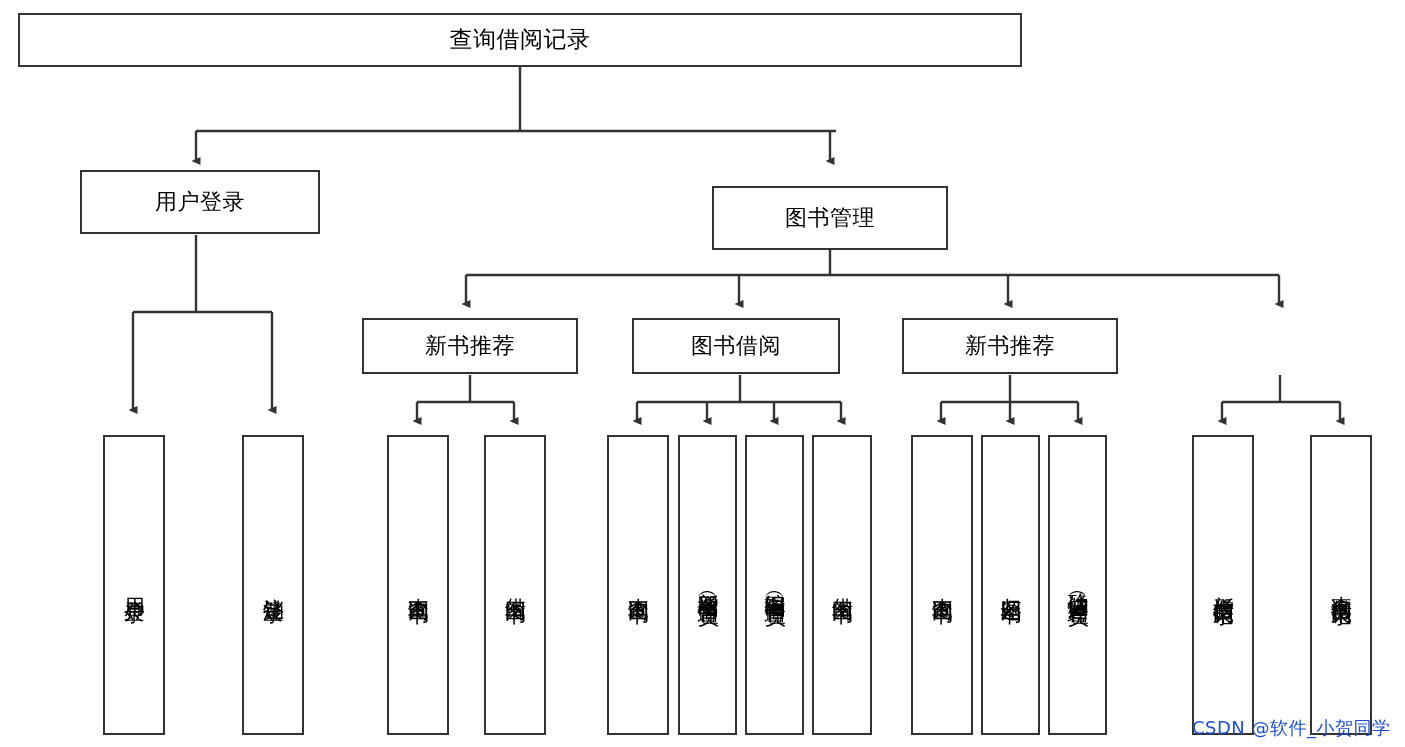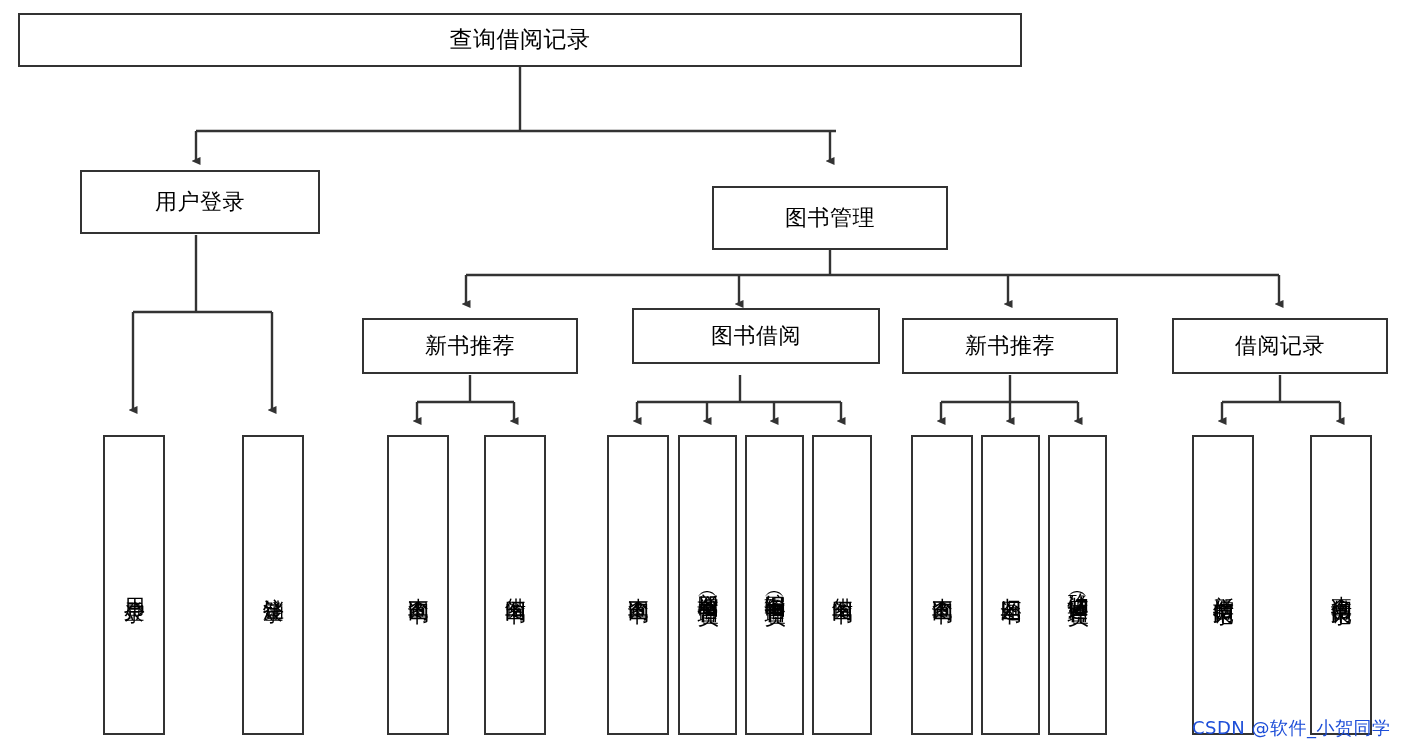--- a/index.html
+++ b/index.html
@@ -132,28 +132,25 @@
   <div class="node horiz" style="left:80px; top:170px; width:240px; height:64px;">
     <span class="label">用户登录</span>
   </div>
   <div class="node horiz" style="left:712px; top:186px; width:236px; height:64px;">
     <span class="label">图书管理</span>
   </div>
 
   <div class="node horiz" style="left:362px; top:318px; width:216px; height:56px;">
     <span class="label">新书推荐</span>
   </div>
-  <div class="node horiz" style="left:632px; top:308px; width:248px; height:56px;text-align:center;">
+  <div class="node horiz" style="left:632px; top:318px; width:208px; height:56px;text-align:center;">
     <span class="label">图书借阅</span>
   </div>
   <div class="node horiz" style="left:902px; top:318px; width:216px; height:56px;">
     <span class="label">新书推荐</span>
-  </div>
-  <div class="node horiz" style="left:1172px; top:318px; width:216px; height:56px;">
-    <span class="label">借阅记录</span>
   </div>
 
   <div class="node vert" style="left:103px; top:435px; width:62px; height:300px;">
     <span class="label">用户登录</span>
   </div>
   <div class="node vert" style="left:242px; top:435px; width:62px; height:300px;">
     <span class="label">注销登录</span>
   </div>
 
   <div class="node vert" style="left:387px; top:435px; width:62px; height:300px;">

